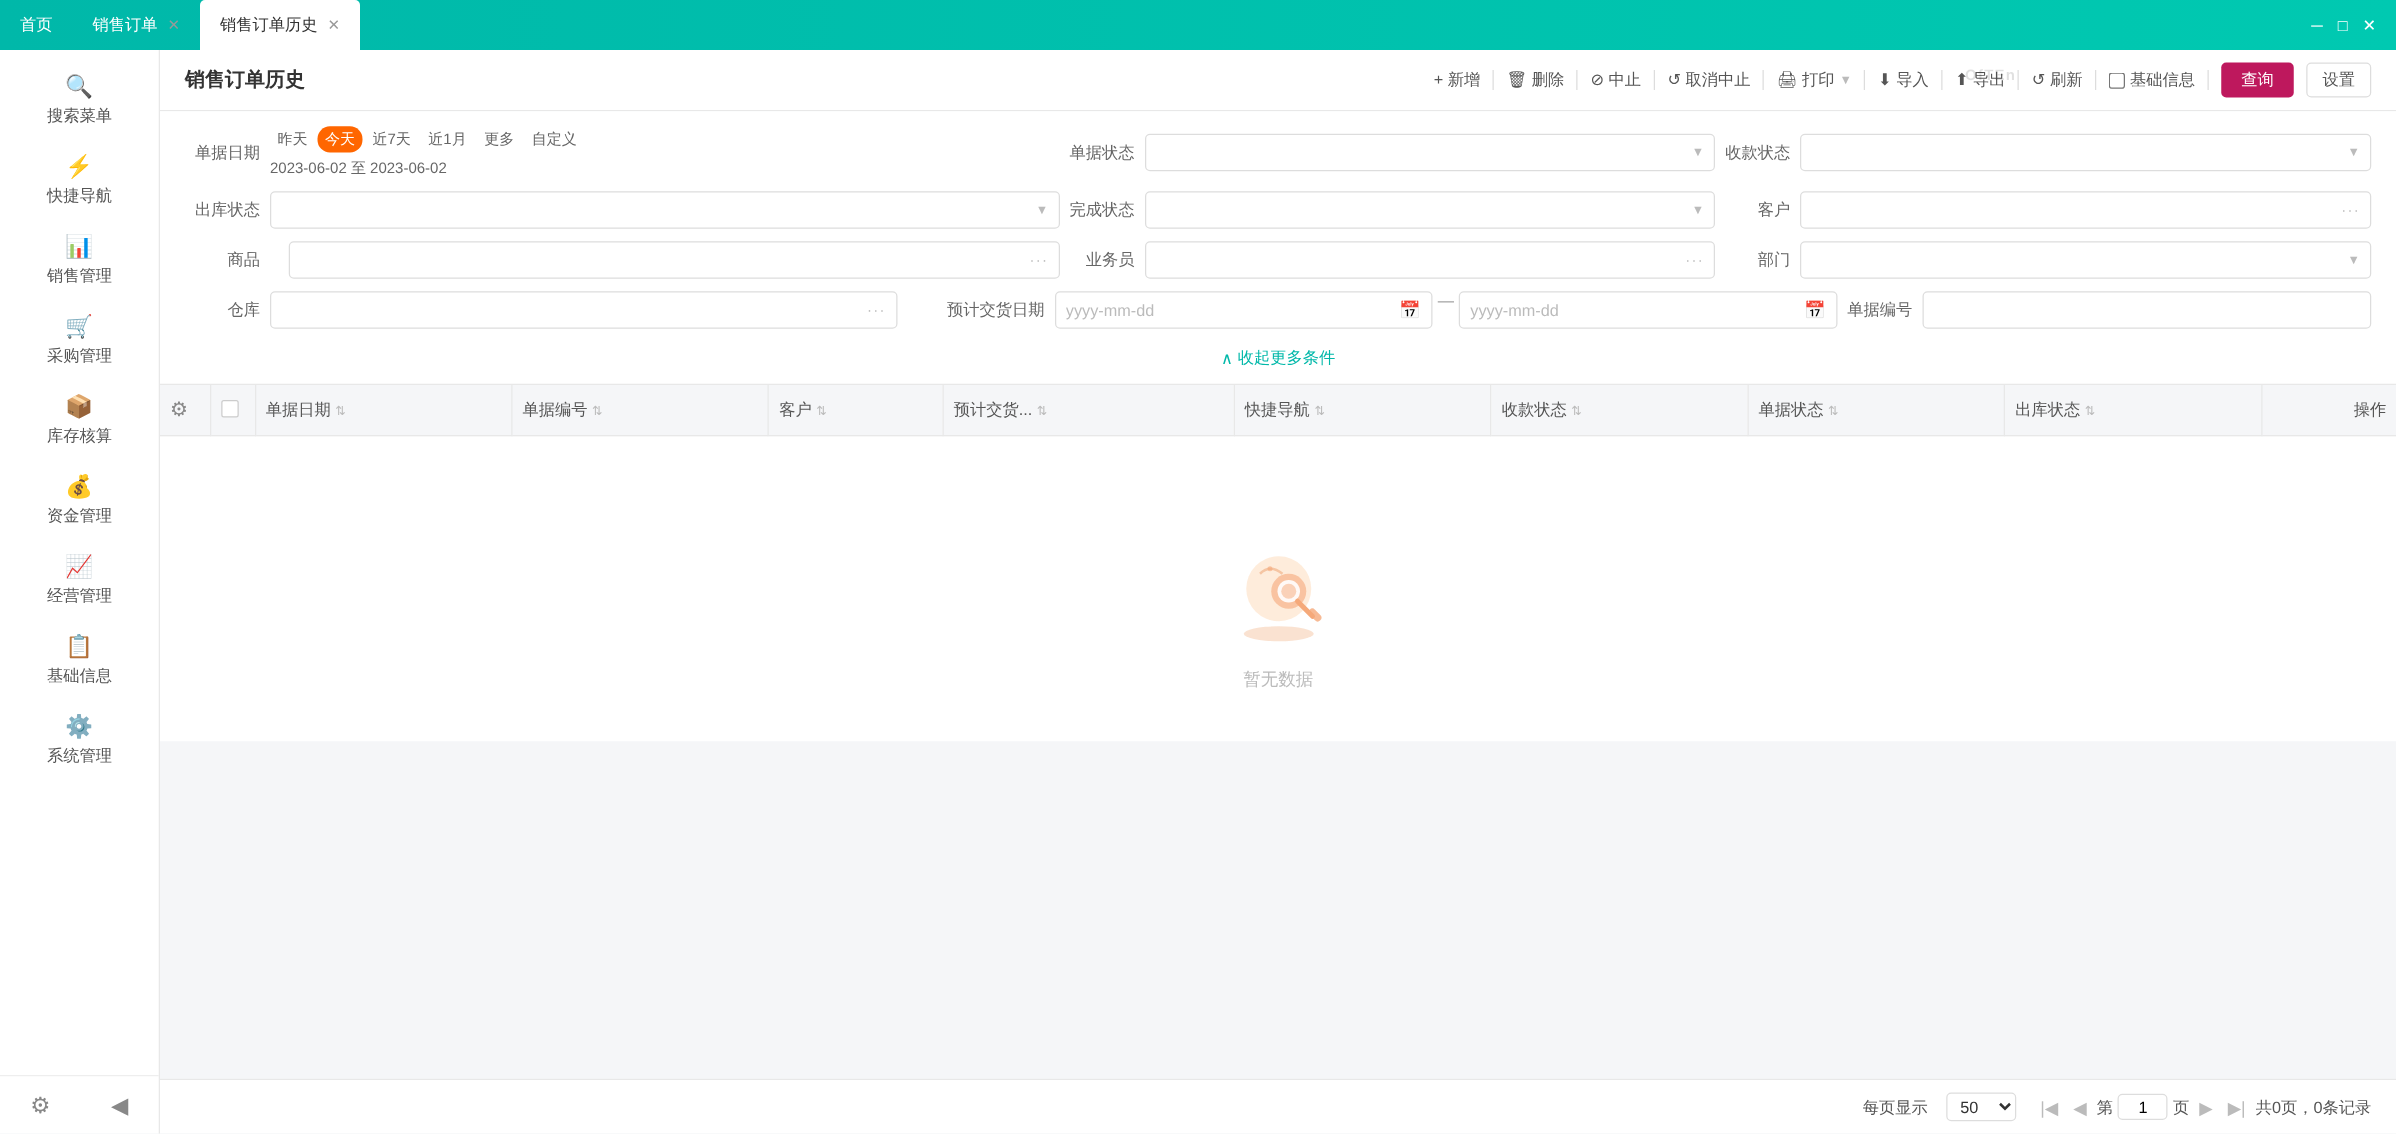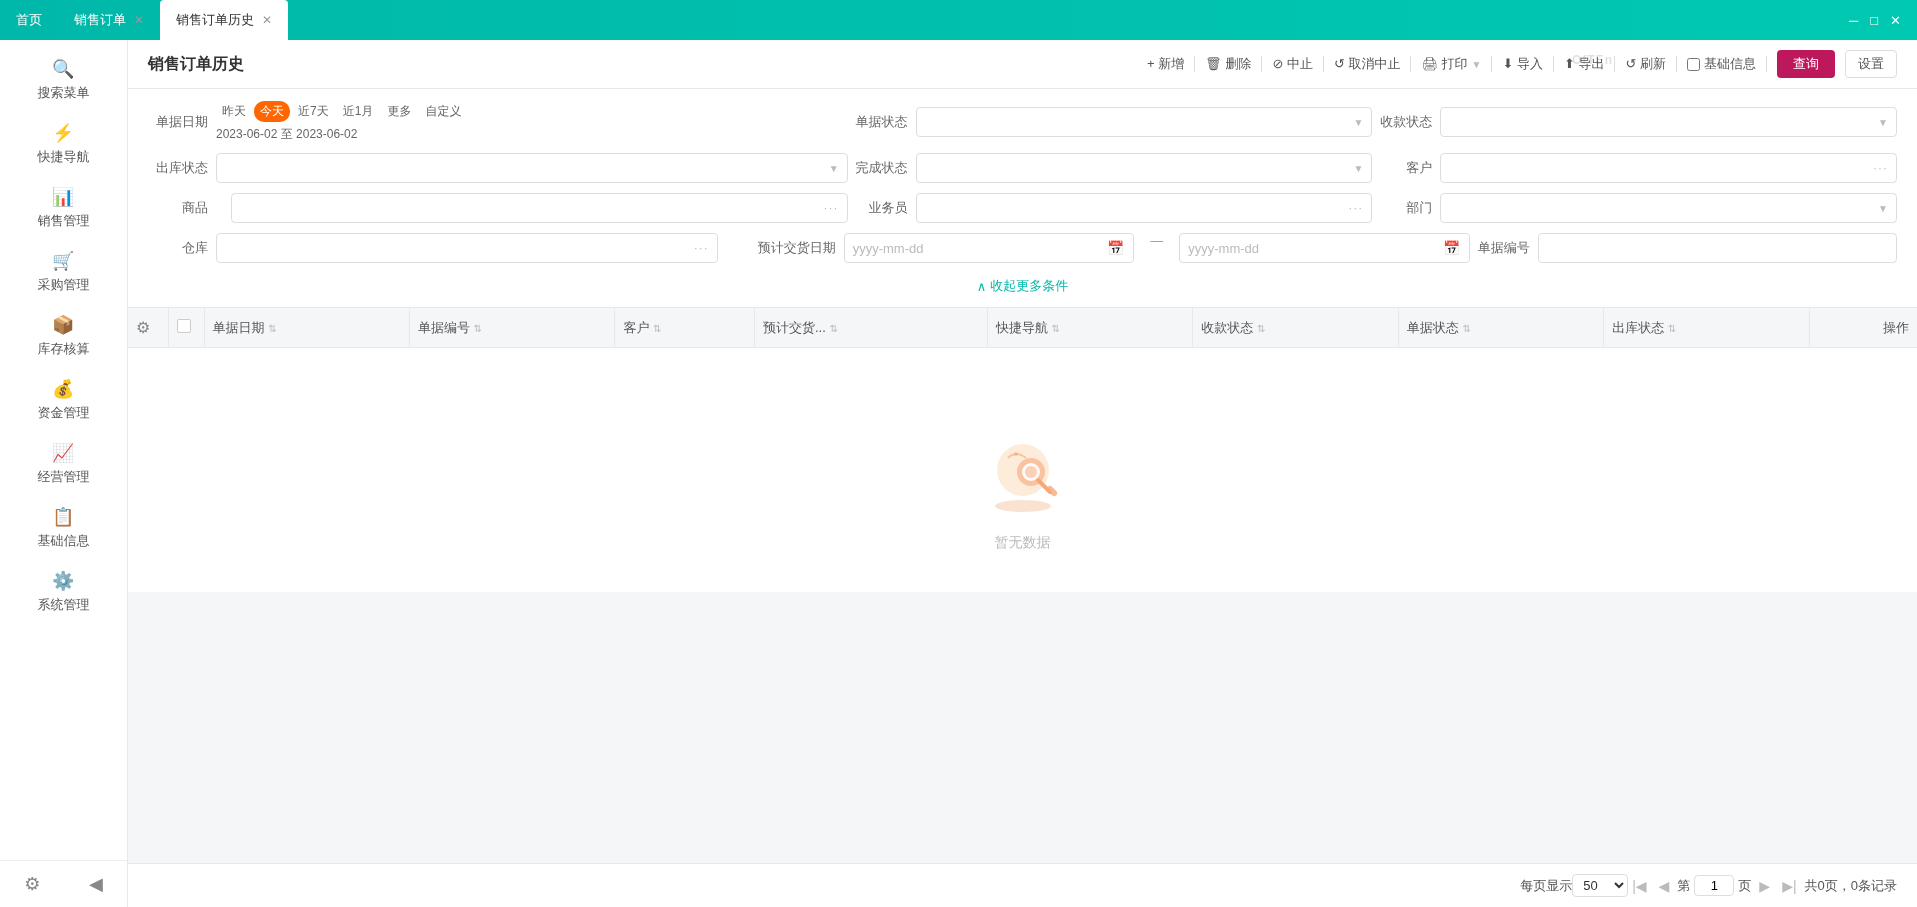--- a/index.html
+++ b/index.html
@@ -303,21 +303,21 @@
     .empty-text { color: #bbb; font-size: 14px; }
 
     
     .table-footer {
       background: #fff;
       border-top: 1px solid #e8e8e8;
       padding: 10px 20px;
       display: flex;
       align-items: center;
       justify-content: flex-end;
-      gap: 0;
+      gap: 15px;
     }
     .footer-label { color: #555; font-size: 13px; }
     .page-size-select {
       border: 1px solid #ddd;
       border-radius: 4px;
       padding: 2px 6px;
       font-size: 13px;
       color: #333;
       background: #fff;
       cursor: pointer;
@@ -561,21 +561,21 @@
       <div class="filter-row">
         <div class="filter-item" style="flex:1.6;">
           <span class="filter-label">仓库</span>
           <div class="filter-control">
             <span class="control-text"></span>
             <span class="control-more">···</span>
           </div>
         </div>
         <div class="filter-item" style="flex:2;margin-left:40px;">
           <span class="filter-label" style="min-width:76px;">预计交货日期</span>
-          <div style="display:flex;flex:1;gap:12px;">
+          <div style="display:flex;flex:1;gap:0;">
             <div class="input-with-icon">
               <input type="text" placeholder="yyyy-mm-dd" style="">
               <span class="cal-icon">📅</span>
             </div>
             <span class="date-dash">—</span>
             <div class="input-with-icon">
               <input type="text" placeholder="yyyy-mm-dd" style="">
               <span class="cal-icon">📅</span>
             </div>
           </div>

